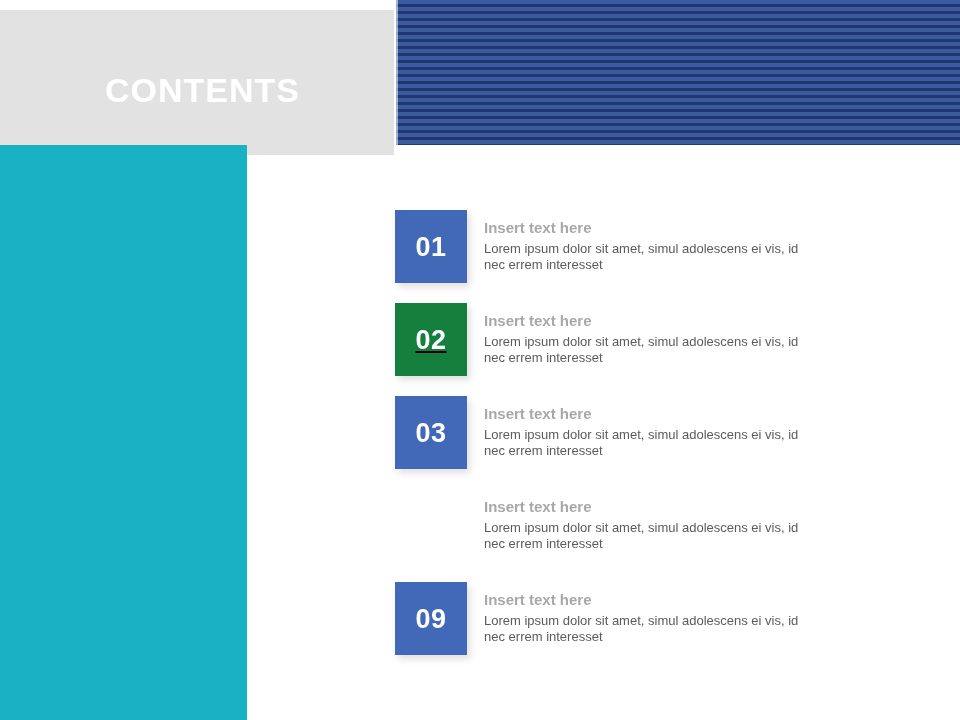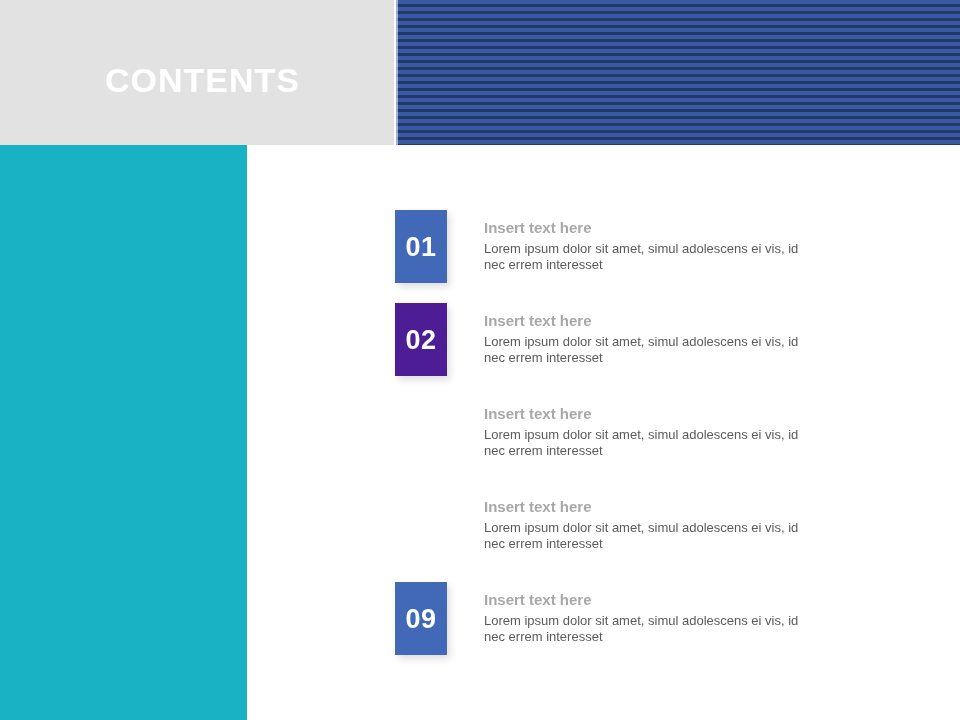--- a/index.html
+++ b/index.html
@@ -22,21 +22,21 @@
     width: 960px;
     height: 720px;
     background: #ffffff;
     overflow: hidden;
   }
 
   
   .header-gray {
     position: absolute;
     left: 0;
-    top: 0;
+    top: 10px;
     width: 394px;
     height: 145px;
     background: #e2e2e2;
   }
 
   .header-title {
     position: absolute;
     left: 105px;
     top: 60px;
     font-size: 34px;
@@ -93,29 +93,29 @@
   .content-item {
     position: relative;
     height: 73px;
     margin-bottom: 20px;
   }
 
   .num-box {
     position: absolute;
     left: 0;
     top: 0;
-    width: 52px;
+    width: 72px;
     height: 73px;
     box-shadow: 3px 4px 7px rgba(0, 0, 0, 0.13);
     display: flex;
     align-items: center;
     justify-content: center;
   }
   .num-box.blue { background: #4268b8; }
-  .num-box.teal { background: #4c1d95; }
+  .num-box.teal { background: #15803d; text-decoration: underline; }
 
   .num-label {
     color: #ffffff;
     font-size: 27px;
     font-weight: bold;
     letter-spacing: 0.5px;
     line-height: 30px;
   }
 
   .item-text {
@@ -168,20 +168,23 @@
       <div class="content-item">
         <div class="num-box teal">
           <span class="num-label">02</span>
         </div>
         <div class="item-text">
           <div class="item-heading">Insert text here</div>
           <div class="item-body">Lorem ipsum dolor sit amet, simul adolescens ei vis, id nec errem interesset</div>
         </div>
       </div>
       <div class="content-item">
+        <div class="num-box blue">
+          <span class="num-label">03</span>
+        </div>
         <div class="item-text">
           <div class="item-heading">Insert text here</div>
           <div class="item-body">Lorem ipsum dolor sit amet, simul adolescens ei vis, id nec errem interesset</div>
         </div>
       </div>
       <div class="content-item">
         <div class="item-text">
           <div class="item-heading">Insert text here</div>
           <div class="item-body">Lorem ipsum dolor sit amet, simul adolescens ei vis, id nec errem interesset</div>
         </div>

